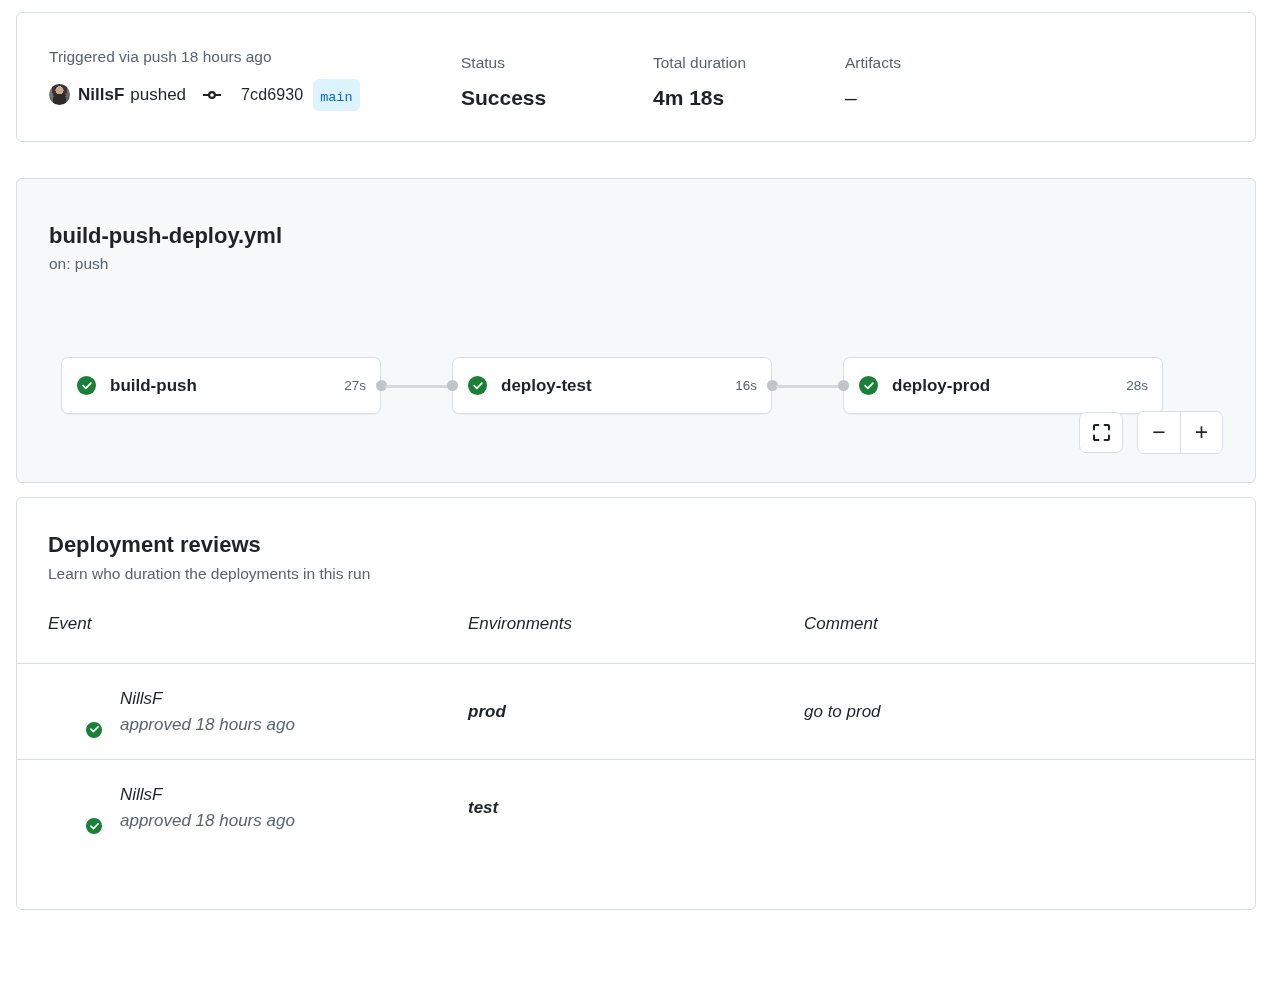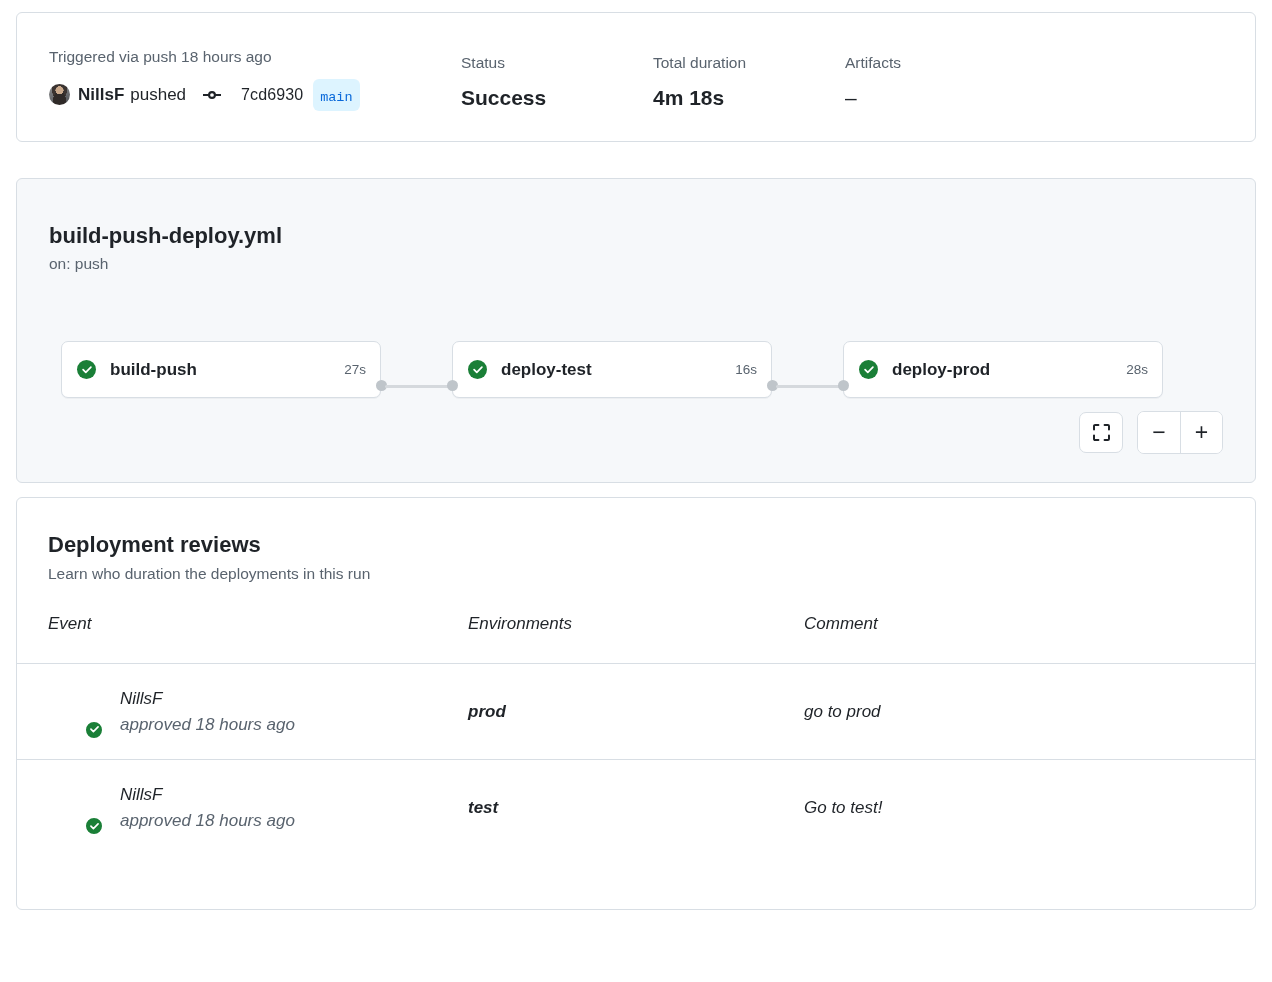--- a/index.html
+++ b/index.html
@@ -147,21 +147,21 @@
 
   .graph-area {
     position: absolute;
     left: 0;
     top: 160px;
     width: 100%;
     height: 110px;
   }
   .job-node {
     position: absolute;
-    top: 2px;
+    top: 18px;
     height: 57px;
     background: #ffffff;
     border: 1px solid #d8dee4;
     border-radius: 7px;
     box-sizing: border-box;
     display: flex;
     align-items: center;
     padding: 0 14px 0 15px;
     box-shadow: 0 1px 0 rgba(31,35,40,0.04);
   }
@@ -510,21 +510,18 @@
             </span>
           </span>
           <span class="reviewer-lines">
             <span class="reviewer-name">NillsF</span>
             <span class="reviewer-action">approved 18 hours ago</span>
           </span>
         </div>
         <div class="cell-env">
           <span class="env-name">test</span>
         </div>
-        <div class="cell-comment">
-          <span class="comment-text">Go to test!</span>
-        </div>
       </div>
 
     </div>
   </div>
 
 </div>
 
 </body></html>

